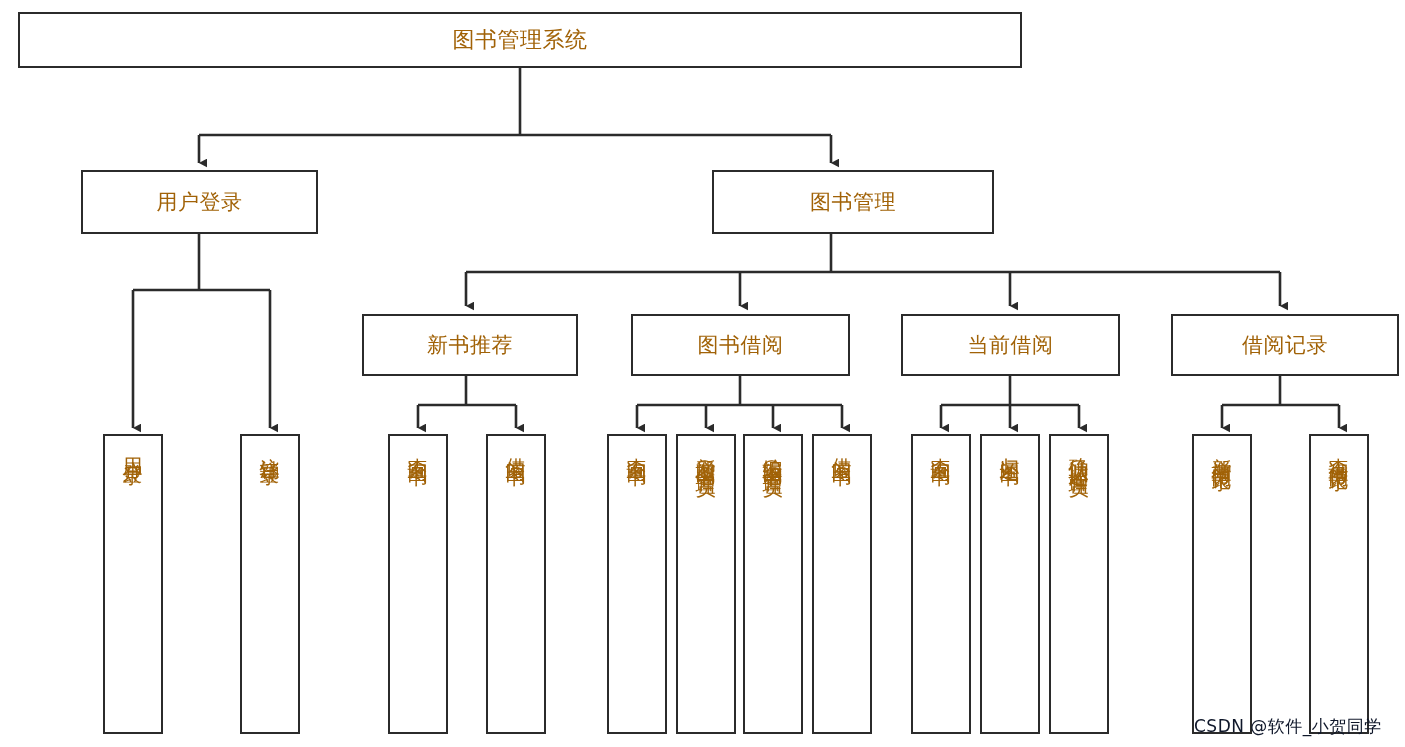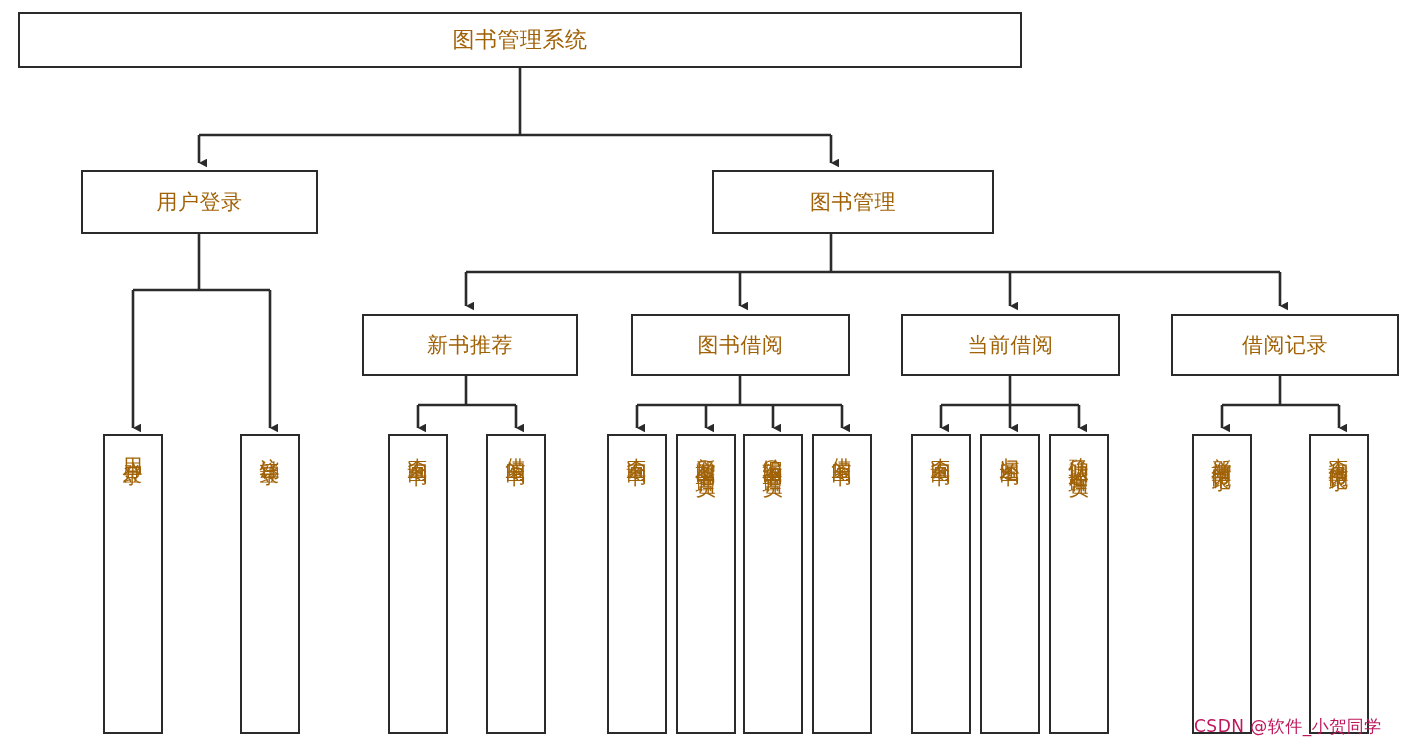--- a/index.html
+++ b/index.html
@@ -59,21 +59,21 @@
   .node.vert .node-label {
     writing-mode: vertical-rl;
     text-orientation: upright;
     font-size: 20px;
     line-height: 1.0;
     letter-spacing: 3px;
     white-space: nowrap;
   }
   .watermark {
     position: absolute;
-    color: #be185d;
+    color: #0f172a;
     font-size: 17px;
     white-space: nowrap;
     user-select: none;
     letter-spacing: 0.5px;
   }
 </style>
 </head>
 <body>
 
 <div id="diagram-root">

